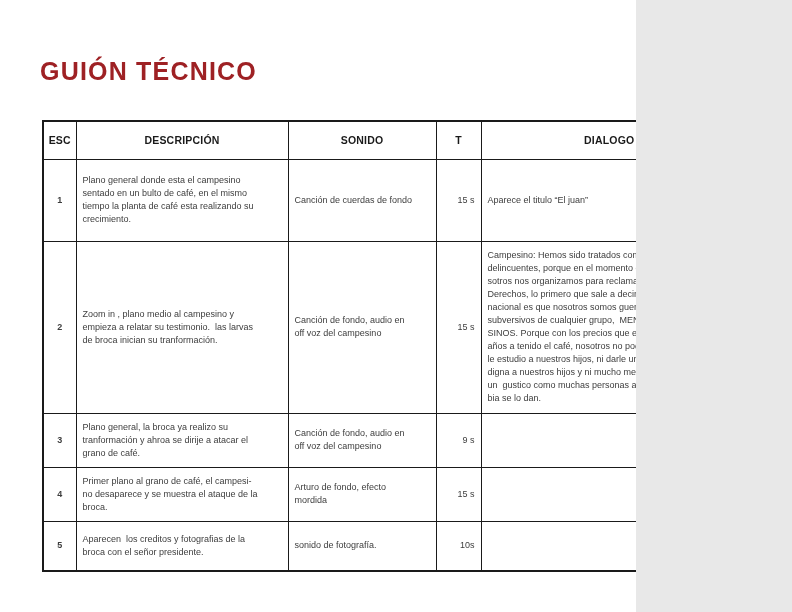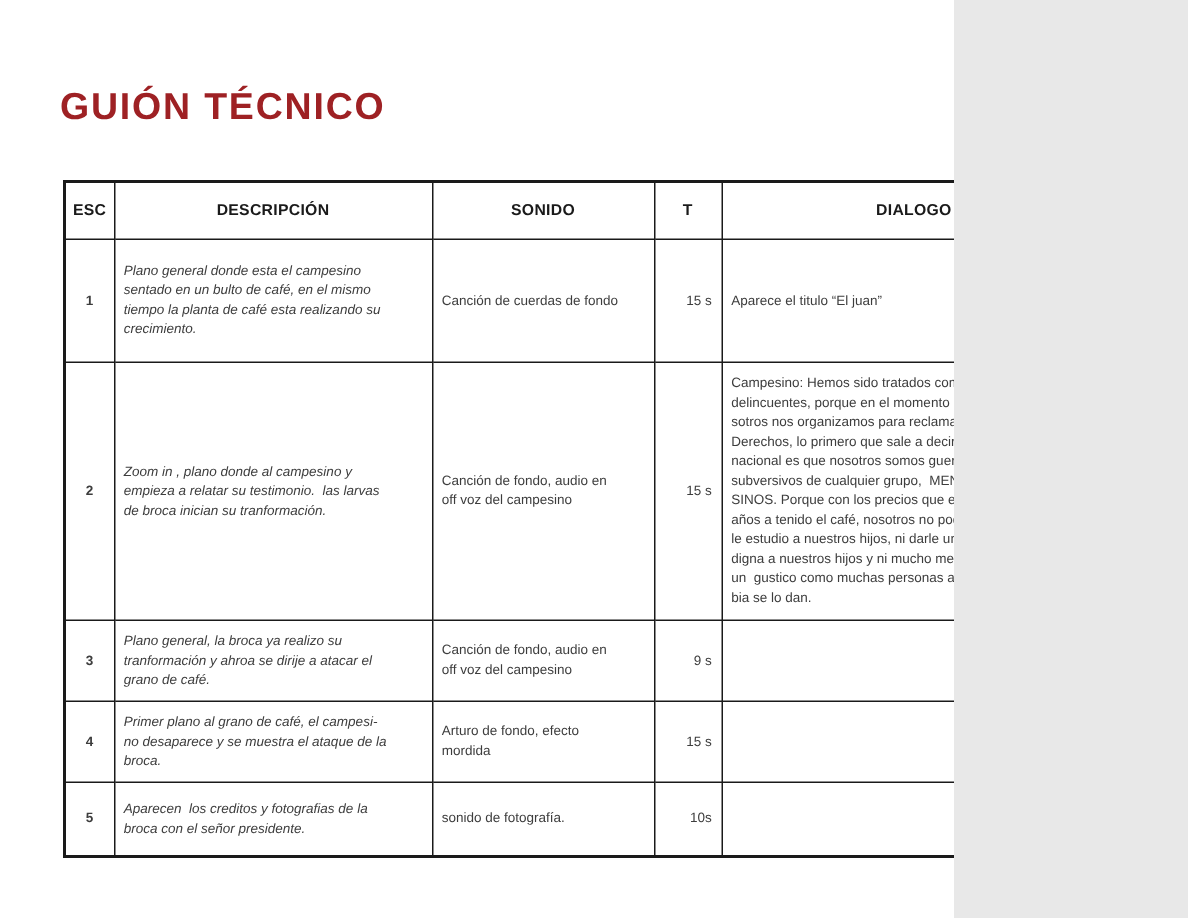--- a/index.html
+++ b/index.html
@@ -84,21 +84,20 @@
   td.esc {
     text-align: center;
     font-weight: bold;
     font-size: 11px;
     color: #1a1a1a;
   }
   td.desc {
     padding-left: 10px;
     padding-right: 6px;
     white-space: pre-wrap;
-    font-style: italic;
   }
   td.son {
     padding-left: 8px;
     padding-right: 5px;
     white-space: pre-wrap;
   }
   td.t { text-align: right; }
   td.dia {
     padding-left: 12px;
     padding-right: 4px;
@@ -142,21 +141,21 @@
         <td class="desc">Plano general donde esta el campesino
 sentado en un bulto de café, en el mismo
 tiempo la planta de café esta realizando su
 crecimiento.</td>
         <td class="son">Canción de cuerdas de fondo</td>
         <td class="t">15 s</td>
         <td class="dia">Aparece el titulo “El juan”</td>
       </tr>
       <tr>
         <td class="esc">2</td>
-        <td class="desc">Zoom in , plano donde al campesino y
+        <td class="desc">Zoom in , plano medio al campesino y
 empieza a relatar su testimonio.  las larvas
 de broca inician su tranformación.</td>
         <td class="son">Canción de fondo, audio en
 off voz del campesino</td>
         <td class="t">15 s</td>
         <td class="dia">Campesino: Hemos sido tratados como, casi como
 delincuentes, porque en el momento en que no-
 sotros nos organizamos para reclamar nuestros
 Derechos, lo primero que sale a decir el gobierno
 nacional es que nosotros somos guerrilleros, somos

